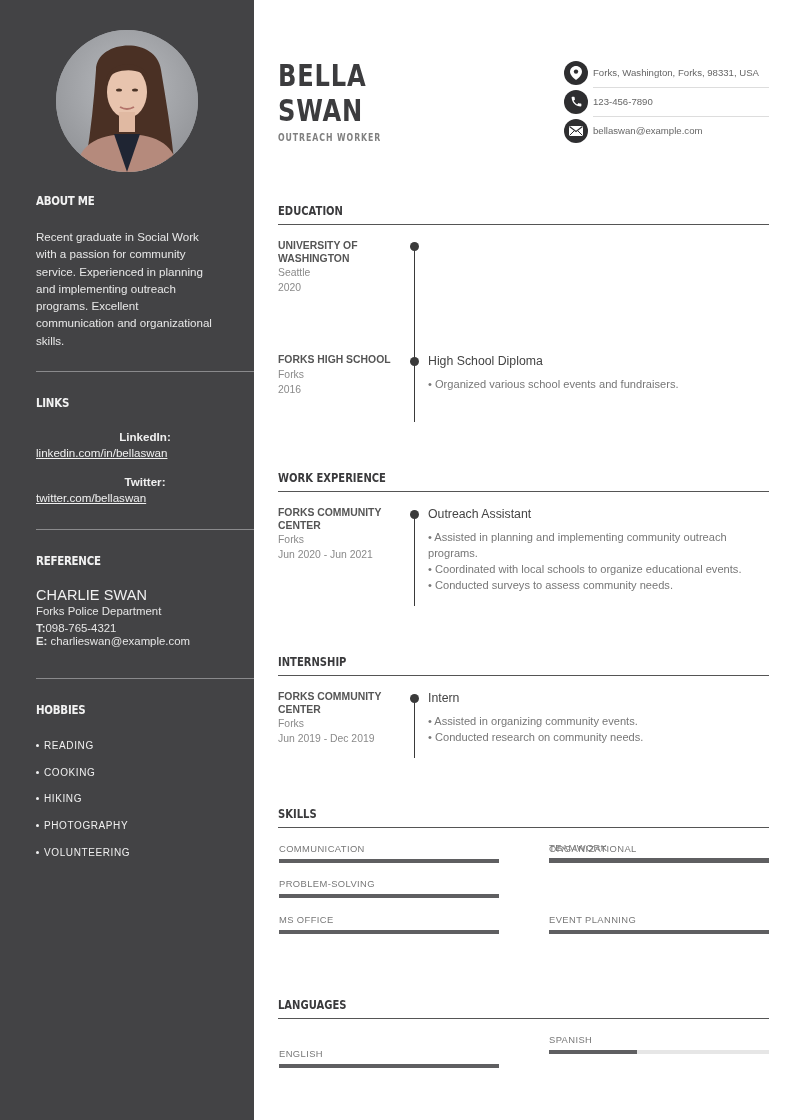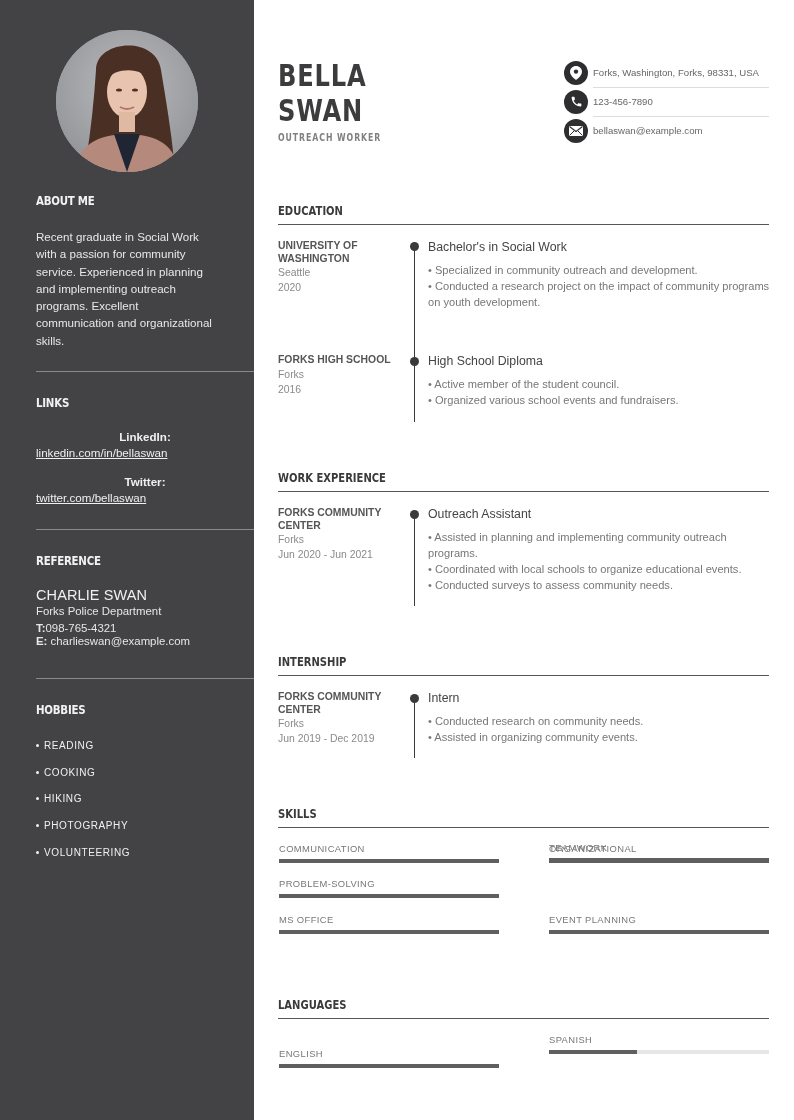--- a/index.html
+++ b/index.html
@@ -169,37 +169,31 @@
   </div>
 
 <div class="entry" style="top:240px; height:182px;">
   <div class="tl-line" style="top:6px; height:176px;"></div>
   <div class="tl-dot" style="top:2px;"></div>
   <div class="entry-left">
     <div class="org">UNIVERSITY OF WASHINGTON</div>
     <div class="meta">Seattle</div>
     <div class="meta">2020</div>
   </div>
-  <div class="entry-right">
-    <div class="role">Bachelor's in Social Work</div>
-    <div class="bullet">• Specialized in community outreach and development.</div>
-    <div class="bullet">• Conducted a research project on the impact of community programs on youth development.</div>
-  </div>
 </div>
 
 <div class="entry" style="top:354px;">
   <div class="tl-dot" style="top:3px;"></div>
   <div class="entry-left">
     <div class="org">FORKS HIGH SCHOOL</div>
     <div class="meta">Forks</div>
     <div class="meta">2016</div>
   </div>
   <div class="entry-right">
     <div class="role">High School Diploma</div>
-    <div class="bullet">• Active member of the student council.</div>
     <div class="bullet">• Organized various school events and fundraisers.</div>
   </div>
 </div>
 
 <div class="sec-h" style="top:466px;">
     <span>WORK EXPERIENCE</span>
   </div>
 
 <div class="entry" style="top:507px; height:99px;">
   <div class="tl-line" style="top:6px; height:93px;"></div>
@@ -224,22 +218,22 @@
 <div class="entry" style="top:691px; height:67px;">
   <div class="tl-line" style="top:6px; height:61px;"></div>
   <div class="tl-dot" style="top:3px;"></div>
   <div class="entry-left">
     <div class="org">FORKS COMMUNITY CENTER</div>
     <div class="meta">Forks</div>
     <div class="meta">Jun 2019 - Dec 2019</div>
   </div>
   <div class="entry-right">
     <div class="role">Intern</div>
+    <div class="bullet">• Assisted in organizing community events.</div>
     <div class="bullet">• Conducted research on community needs.</div>
-    <div class="bullet">• Assisted in organizing community events.</div>
   </div>
 </div>
 
 <div class="sec-h" style="top:802px;">
     <span>SKILLS</span>
   </div>
 
 <div class="skill" style="left:279px; top:843px;">
   <div class="skill-label">COMMUNICATION</div>
   <div class="skill-bar">

